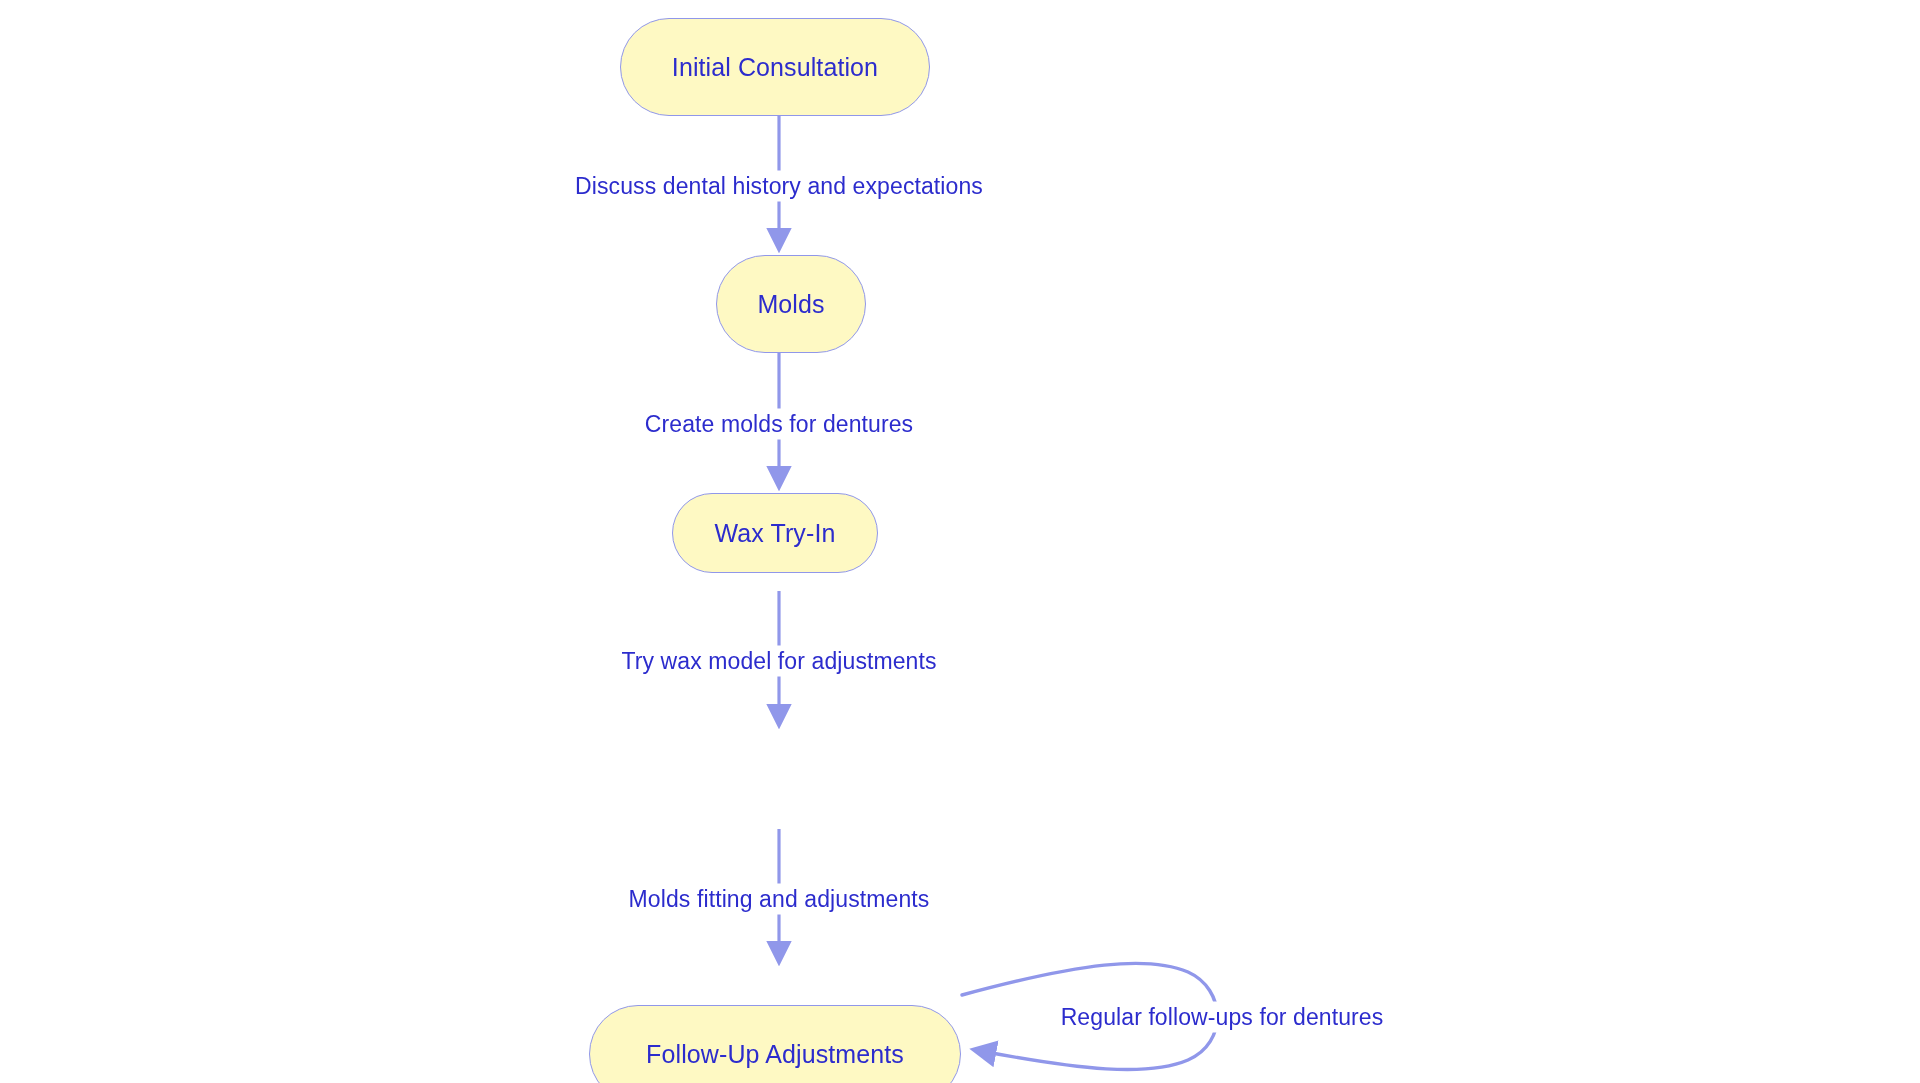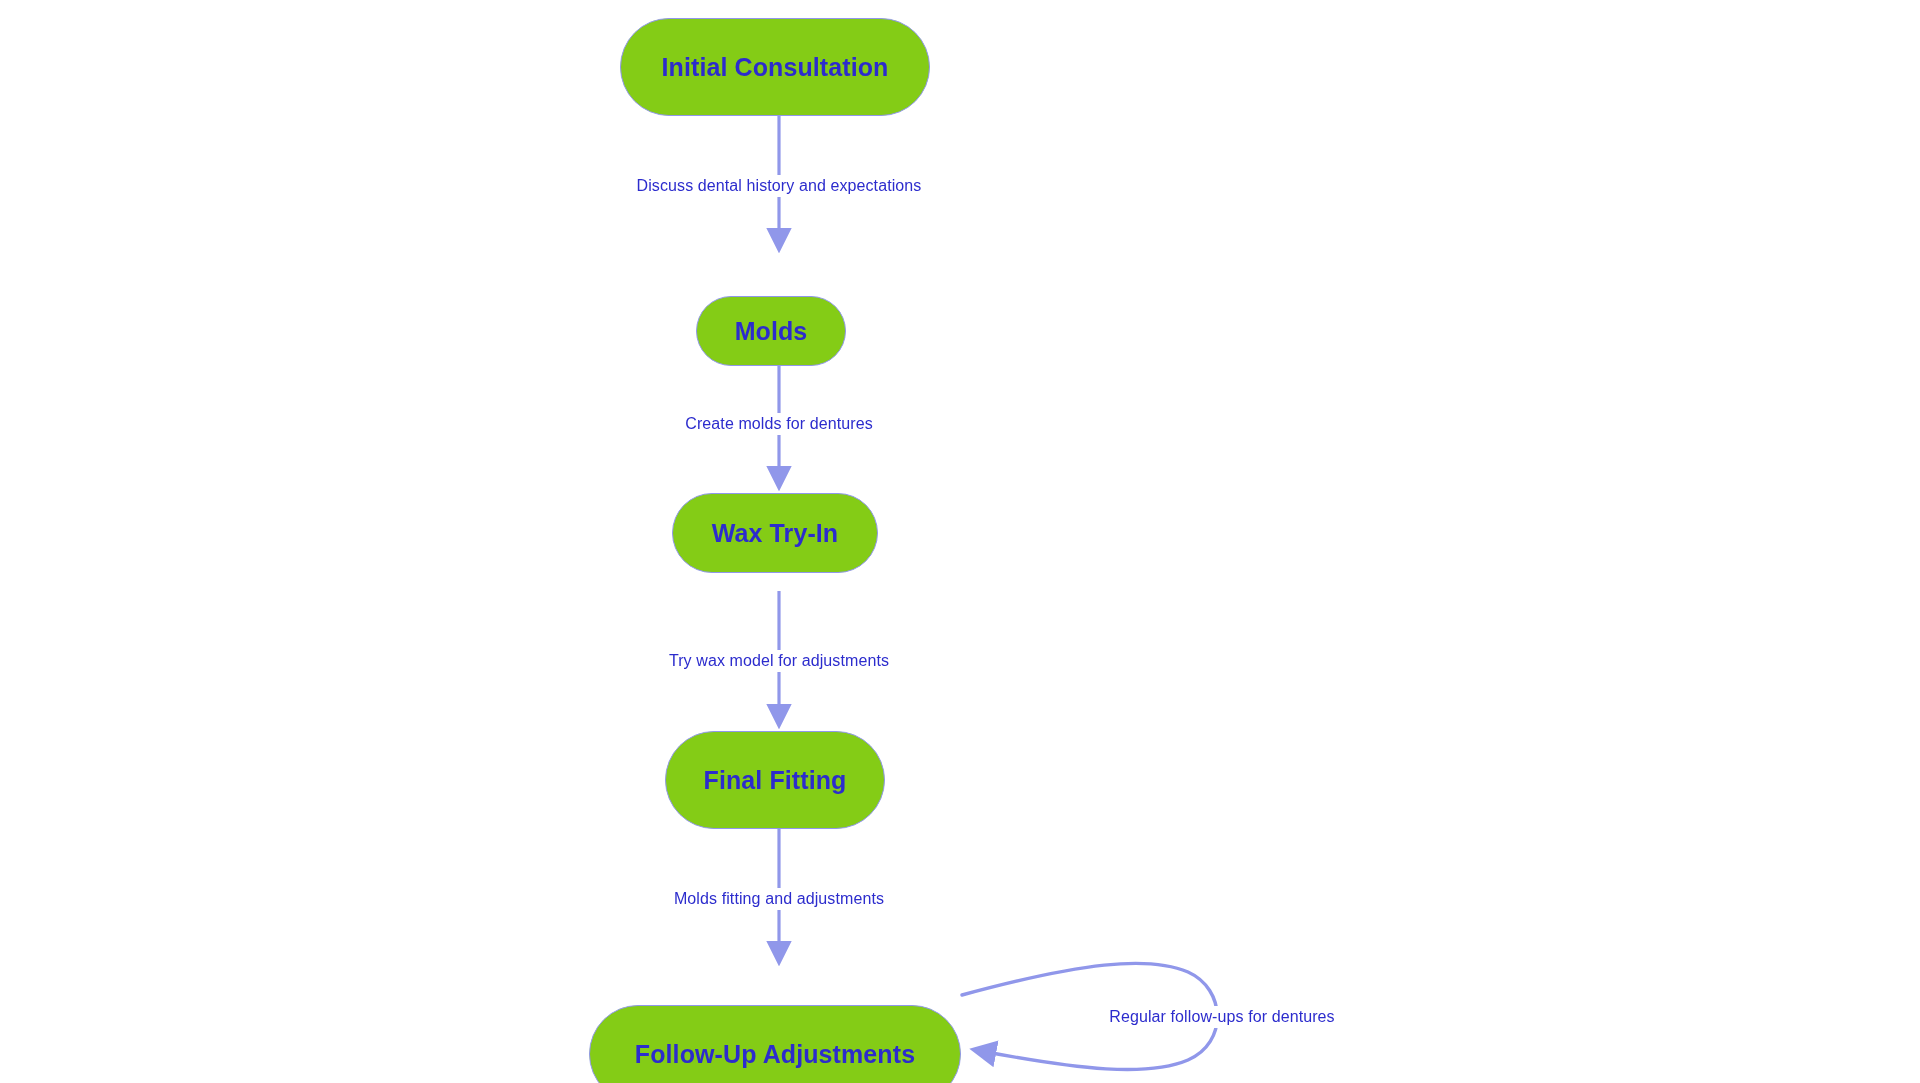--- a/index.html
+++ b/index.html
@@ -25,53 +25,52 @@
     top: 0;
     left: 0;
     width: 1920px;
     height: 1083px;
   }
 
   
   .node {
     position: absolute;
     box-sizing: border-box;
-    background: #84cc16;
+    background: #fef9c3;
     border: 1.6px solid #9097ea;
     color: #2c2ccd;
     display: flex;
     align-items: center;
     justify-content: center;
     font-family: "Liberation Sans", sans-serif;
     font-size: 25px;
-    font-weight: 700;
+    font-weight: 400;
     letter-spacing: 0.1px;
     white-space: nowrap;
     z-index: 3;
   }
 
   .node-label {
     pointer-events: none;
   }
 
   #node-initial-consultation {
     left: 620px;
     top: 18px;
     width: 310px;
     height: 98px;
     border-radius: 49px;
   }
 
   #node-molds {
-    left: 696px;
+    left: 716px;
     top: 255px;
     width: 150px;
-    height: 70px;
+    height: 98px;
     border-radius: 49px;
-    margin-top: 41px;
   }
 
   #node-wax-try-in {
     left: 672px;
     top: 493px;
     width: 206px;
     height: 80px;
     border-radius: 49px;
   }
 
@@ -91,21 +90,21 @@
     border-radius: 49px;
     margin-top: 37px;
   }
 
   
   .edge-label {
     position: absolute;
     background: #ffffff;
     color: #2c2ccd;
     font-family: "Liberation Sans", sans-serif;
-    font-size: 16px;
+    font-size: 23px;
     font-weight: 400;
     white-space: nowrap;
     padding: 2px 5px;
     transform: translate(-50%, -50%);
     z-index: 4;
     letter-spacing: 0.1px;
   }
 
   #edge-label-1 { left: 779px; top: 186px; }
   #edge-label-2 { left: 779px; top: 424px; }
@@ -159,23 +158,20 @@
   </div>
 
   <div class="node" id="node-molds">
     <span class="node-label">Molds</span>
   </div>
 
   <div class="node" id="node-wax-try-in">
     <span class="node-label">Wax Try-In</span>
   </div>
 
-  <div class="node" id="node-final-fitting">
-    <span class="node-label">Final Fitting</span>
-  </div>
 
   <div class="node" id="node-follow-up-adjustments">
     <span class="node-label">Follow-Up Adjustments</span>
   </div>
 
   <div class="edge-label" id="edge-label-1">Discuss dental history and expectations</div>
 
   <div class="edge-label" id="edge-label-3">Try wax model for adjustments</div>
 
   <div class="edge-label" id="edge-label-2">Create molds for dentures</div>

